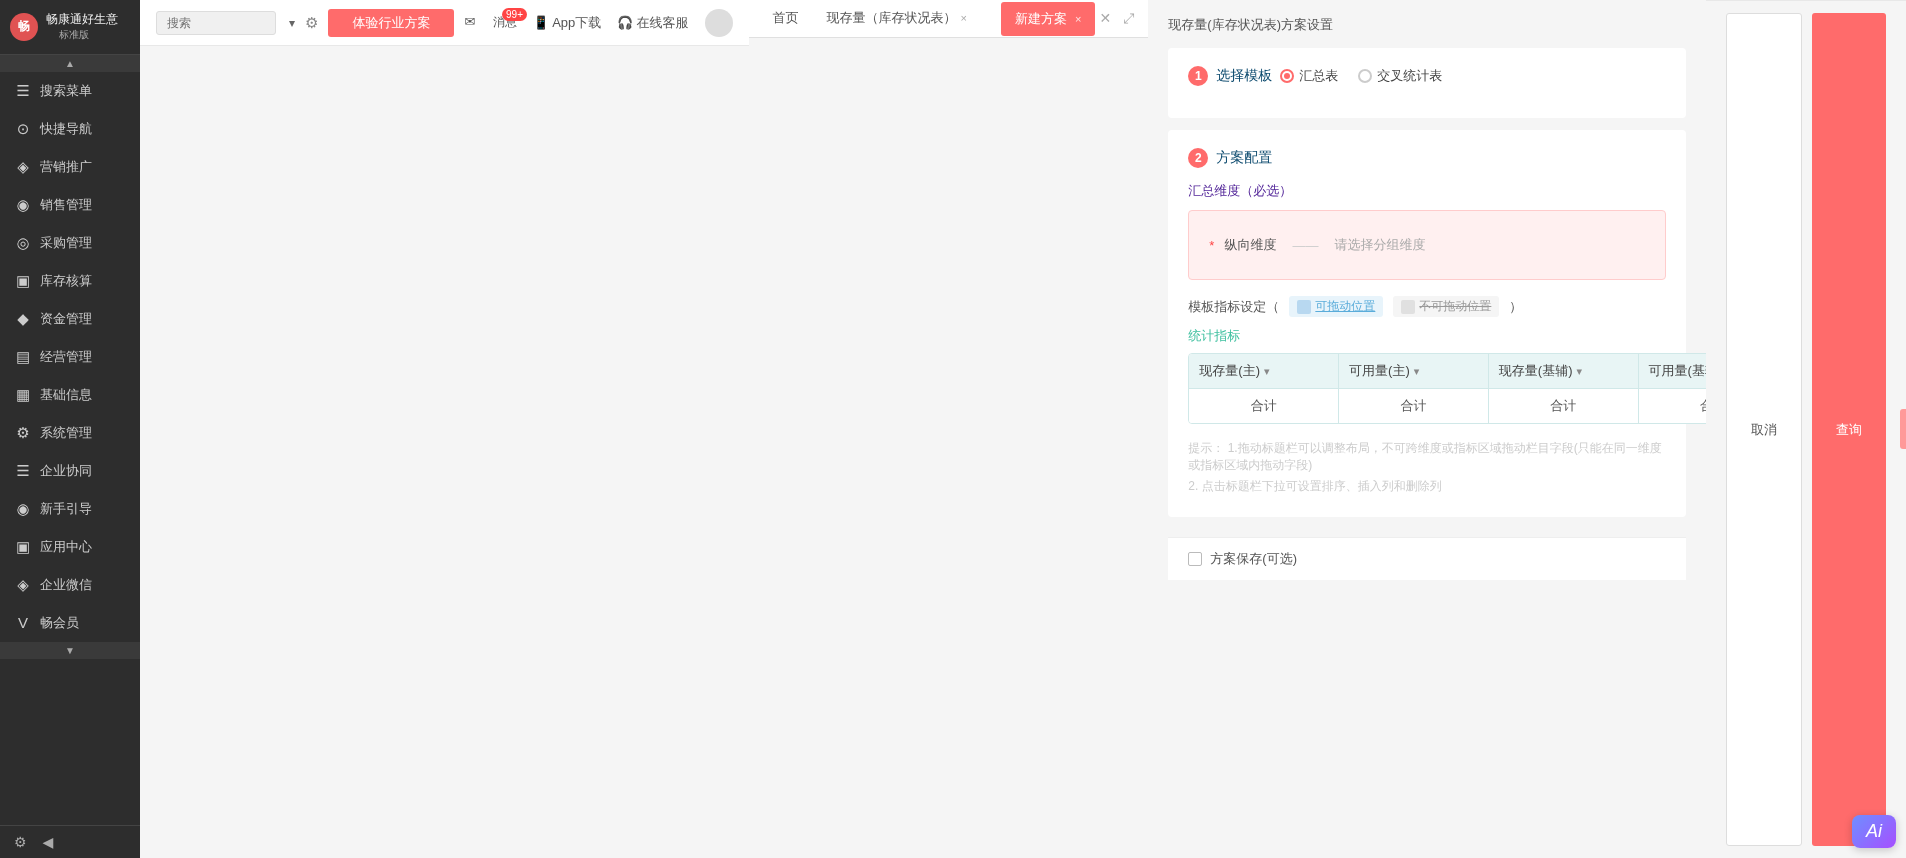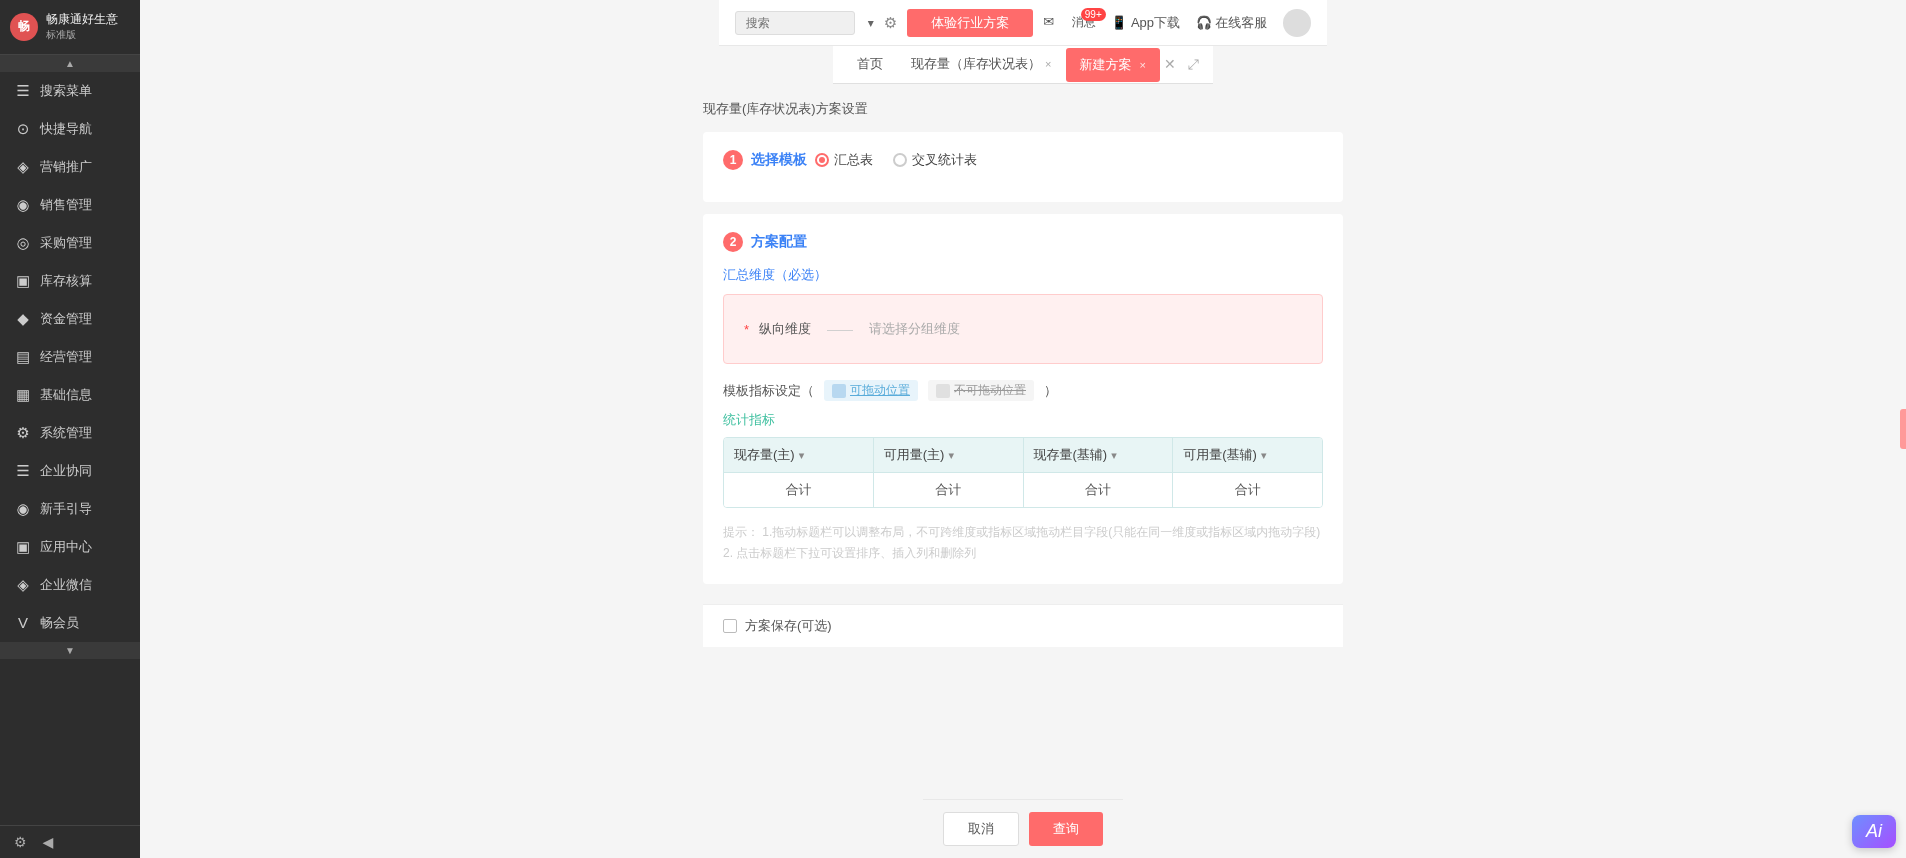--- a/index.html
+++ b/index.html
@@ -23,21 +23,21 @@
       gap: 8px;
     }
     .sidebar-logo .logo-icon {
       width: 28px; height: 28px;
       background: #e05252;
       border-radius: 50%;
       display: flex; align-items: center; justify-content: center;
       color: white; font-size: 12px; font-weight: bold;
     }
     .sidebar-logo .logo-text { font-size: 12px; color: #eee; line-height: 1.3; }
-    .sidebar-logo .logo-badge { font-size: 10px; color: #aaa; }
+    .sidebar-logo .logo-badge { font-size: 10px; color: #aaa; margin-left: 13px; }
     .sidebar-scroll-up, .sidebar-scroll-down {
       background: #3a3a3a; text-align: center; padding: 3px 0; cursor: pointer; color: #aaa; font-size: 10px;
     }
     .sidebar-item {
       display: flex; align-items: center; gap: 8px;
       padding: 10px 14px; cursor: pointer; color: #ccc; font-size: 13px;
       transition: background 0.2s;
     }
     .sidebar-item .si-icon { font-size: 15px; width: 18px; text-align: center; }
     .sidebar-bottom {
@@ -46,23 +46,22 @@
       display: flex;
       padding: 8px 14px;
       gap: 16px;
     }
     .sidebar-bottom span { color: #aaa; font-size: 14px; cursor: pointer; }
 
     
     .main {
       flex: 1;
       display: flex;
-      flex-direction: column;
+      flex-direction: row;
       overflow: hidden;
-      align-items: center;
     }
 
     
     .topbar {
       background: #fff;
       height: 46px;
       display: flex;
       align-items: center;
       padding: 0 16px;
       border-bottom: 1px solid #e8e8e8;
@@ -124,21 +123,21 @@
     }
     .tab {
       padding: 8px 14px;
       font-size: 13px;
       cursor: pointer;
       color: #555;
       border-bottom: 2px solid transparent;
       display: flex; align-items: center; gap: 4px;
     }
     .tab .close-icon { color: #aaa; font-size: 11px; cursor: pointer; }
-    .tab.new-scheme { background: #ff6b6b; color: white; border-radius: 3px; border-bottom: none; margin-left: 0; gap: 8px; }
+    .tab.new-scheme { background: #ff6b6b; color: white; border-radius: 3px; border-bottom: none; margin-left: 20px; gap: 8px; }
     .tab.new-scheme .close-icon { color: rgba(255,255,255,0.8); }
     .tab-actions { margin-left: auto; display: flex; gap: 4px; }
     .tab-action-btn { color: #aaa; font-size: 14px; cursor: pointer; padding: 2px 4px; }
 
     
     .page-content {
       flex: 1;
       background: #f5f5f5;
       overflow-y: auto;
       padding: 16px 20px;
@@ -165,36 +164,36 @@
       margin-bottom: 14px;
     }
     .step-num {
       background: #ff6b6b;
       color: white;
       border-radius: 50%;
       width: 20px; height: 20px;
       display: flex; align-items: center; justify-content: center;
       font-size: 12px; font-weight: bold; flex-shrink: 0;
     }
-    .step-label { font-size: 14px; font-weight: bold; color: #3b82f6; }
+    .step-label { font-size: 14px; font-weight: normal; color: #0c4a6e; }
 
     
     .radio-group { display: flex; gap: 20px; align-items: center; }
     .radio-item { display: flex; align-items: center; gap: 5px; cursor: pointer; font-size: 13px; color: #444; }
     .radio-dot {
       width: 14px; height: 14px; border-radius: 50%; border: 2px solid #ccc;
       display: flex; align-items: center; justify-content: center;
     }
     .radio-dot.checked { border-color: #ff6b6b; }
     .radio-dot.checked::after {
       content: ''; width: 6px; height: 6px; background: #ff6b6b; border-radius: 50%;
     }
 
     
-    .dimension-label { font-size: 13px; color: #3b82f6; margin-bottom: 10px; }
+    .dimension-label { font-size: 13px; color: #4c1d95; margin-bottom: 10px; }
     .dimension-box {
       background: #fff0f0;
       border: 1px solid #ffcccc;
       border-radius: 4px;
       padding: 20px 20px;
       min-height: 70px;
       display: flex;
       align-items: center;
       gap: 10px;
     }

